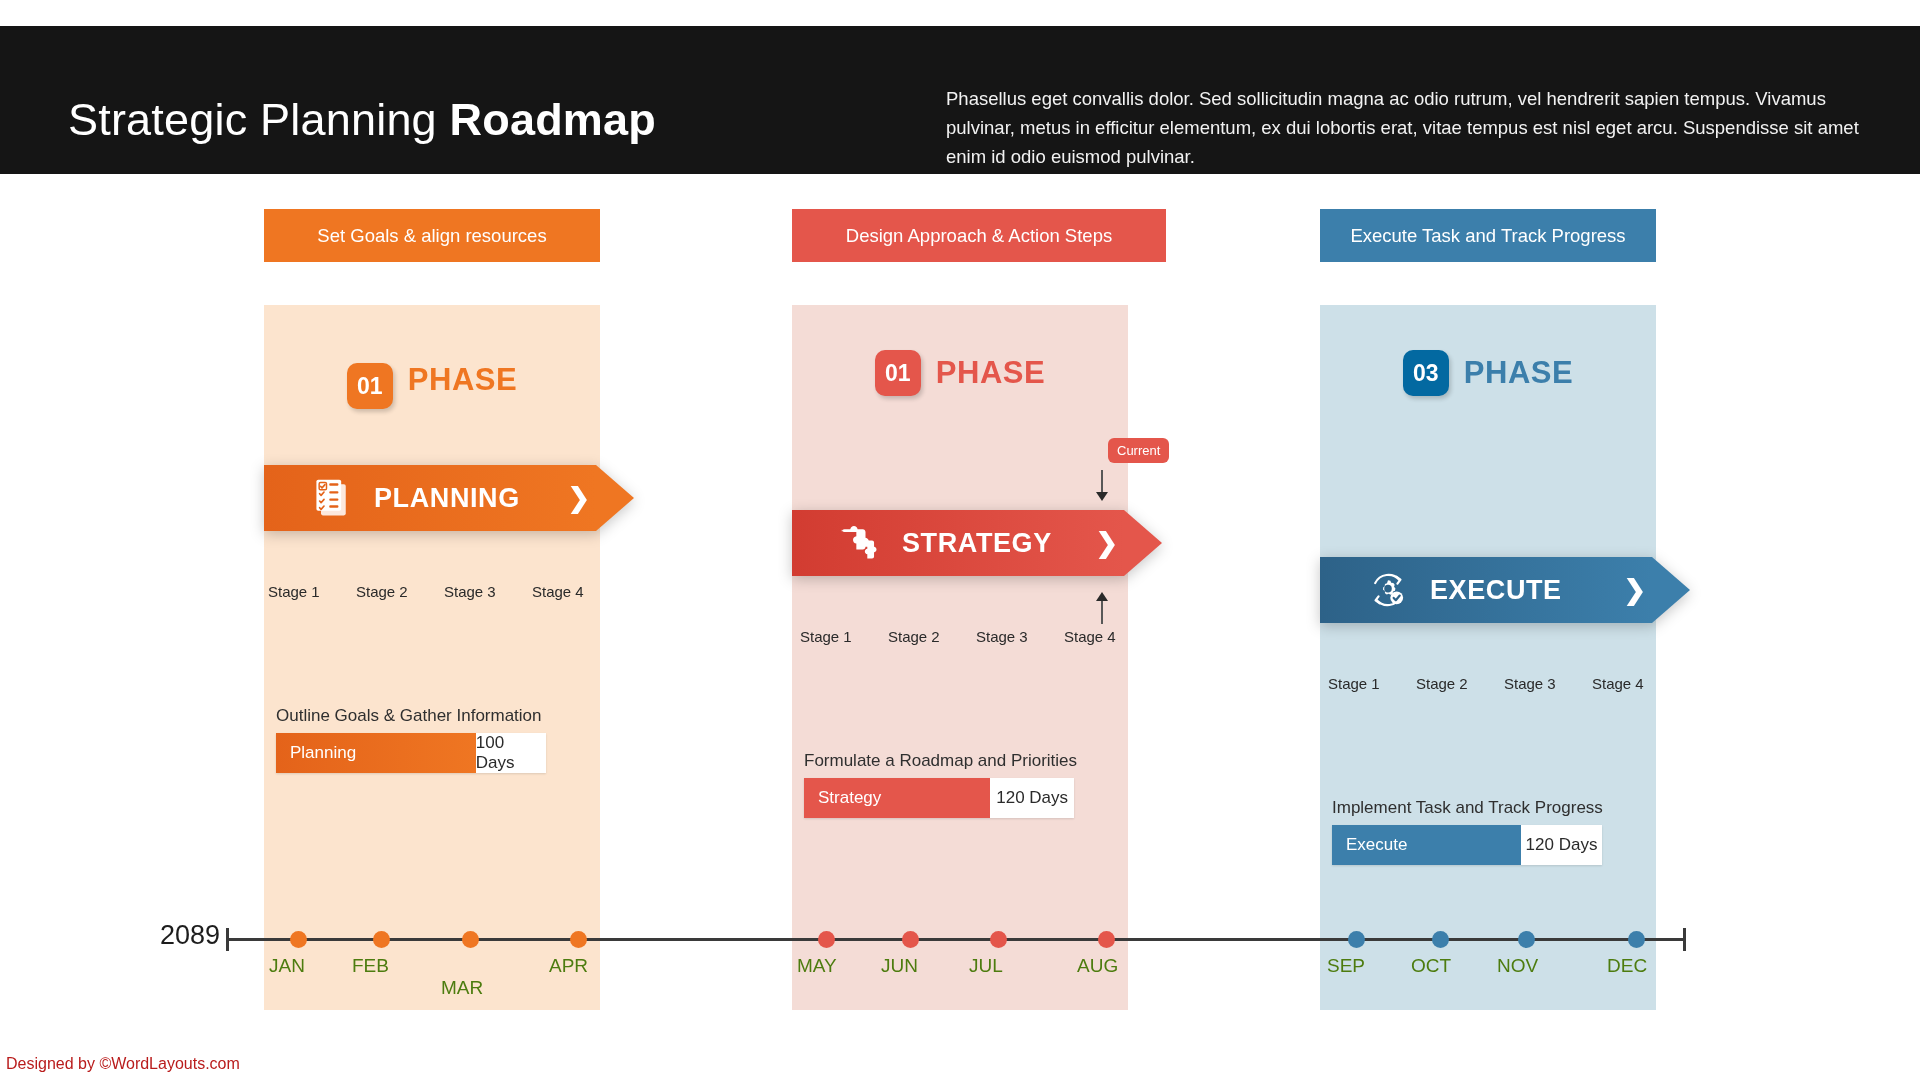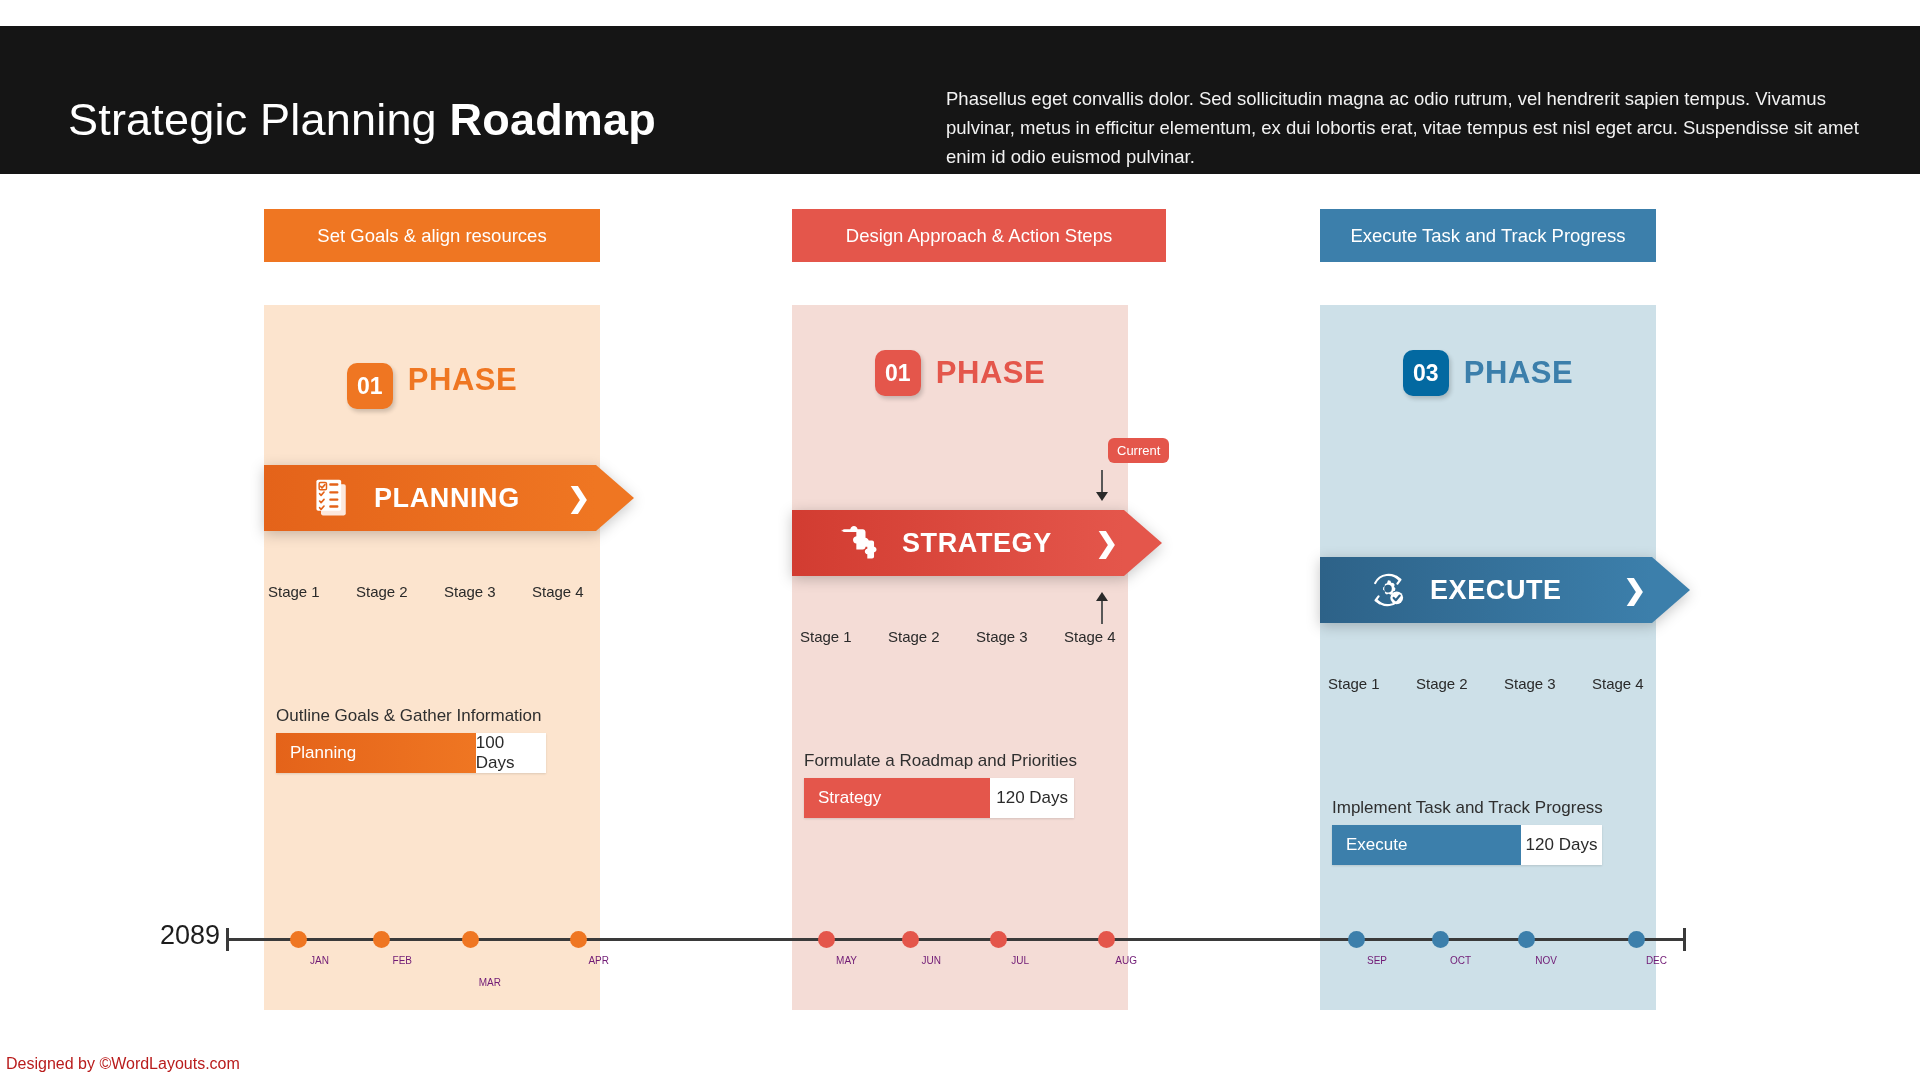--- a/index.html
+++ b/index.html
@@ -119,21 +119,21 @@
   .tl-year {
     position: absolute; left: 160px; top: 920px;
     font-size: 27px; color: #1d1d1d;
   }
   .tl-dot {
     position: absolute; width: 17px; height: 17px; border-radius: 50%;
     top: 931px;
   }
   .tl-month {
     position: absolute; top: 955px;
-    font-size: 10px; color: #701a75; text-align: right; width: 60px;
+    font-size: 19px; color: #4d7c0f; text-align: left; width: 60px;
   }
 
   
   .current-badge {
     position: absolute;
     background: #e4564b; color: #ffffff;
     font-size: 13px; border-radius: 6px;
     padding: 5px 9px;
   }
   .arrow-v { position: absolute; width: 2px; background: #585858; }

